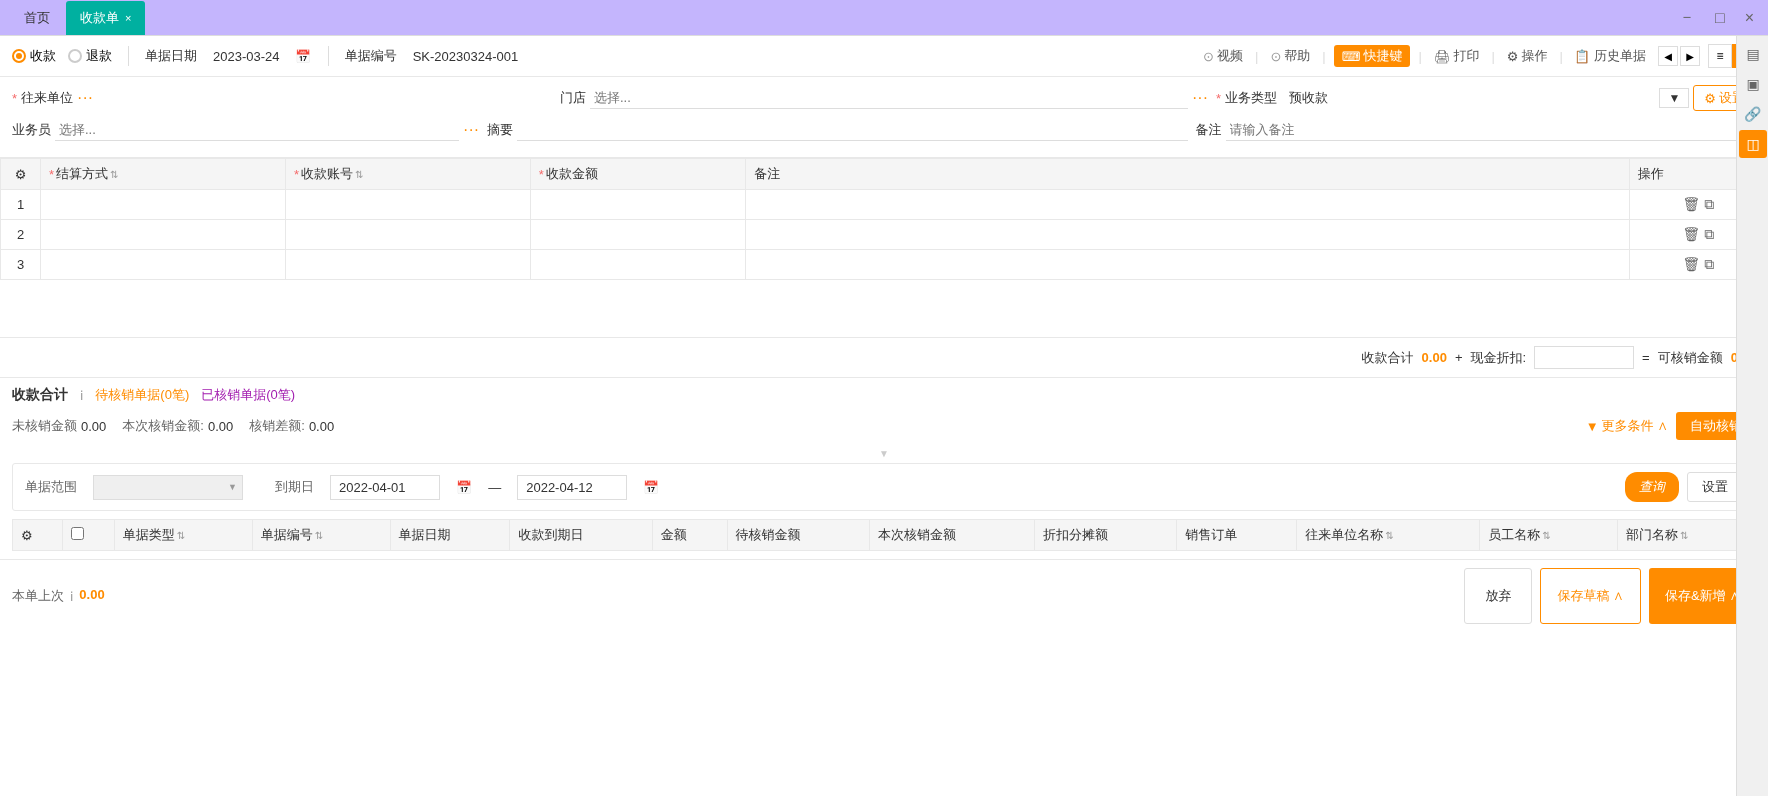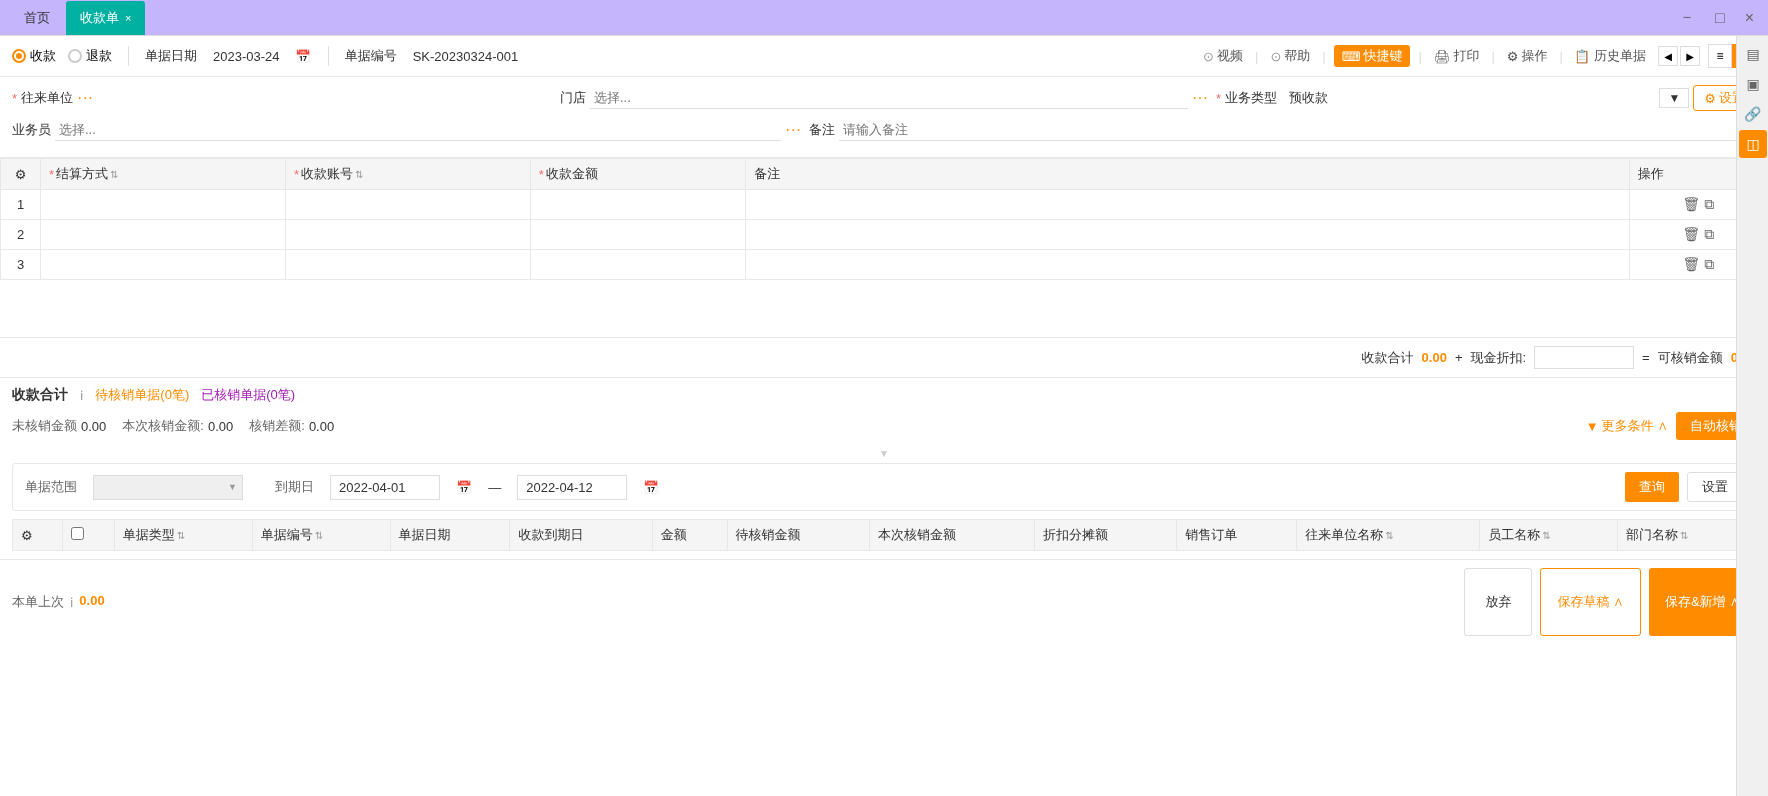--- a/index.html
+++ b/index.html
@@ -87,36 +87,36 @@
     .stat-value { color: #333; }
     .verify-stats-right { margin-left: auto; display: flex; gap: 8px; align-items: center; }
     .filter-btn { color: #ff8c00; cursor: pointer; font-size: 12px; display: flex; align-items: center; gap: 3px; }
     .auto-btn { background: #ff8c00; color: #fff; border: none; padding: 5px 14px; cursor: pointer; border-radius: 3px; font-size: 13px; }
     .query-section { display: flex; align-items: center; gap: 12px; padding: 8px 0; border: 1px solid #e8e8e8; border-radius: 3px; margin-bottom: 8px; padding: 8px 12px; }
     .query-field { display: flex; align-items: center; gap: 16px; }
     .date-input { border: 1px solid #ddd; padding: 4px 8px; color: #333; font-size: 13px; width: 110px; }
     .date-icon { color: #999; cursor: pointer; }
     .date-sep { color: #333; }
     .query-right { margin-left: auto; display: flex; gap: 8px; }
-    .query-btn { background: #ff8c00; color: #fff; border: none; padding: 5px 14px; cursor: pointer; border-radius: 2px; }
+    .query-btn { background: #ff8c00; color: #fff; border: none; padding: 5px 14px; cursor: pointer; border-radius: 12px; font-style: italic; }
     .setting-btn2 { background: #fff; color: #333; border: 1px solid #ddd; padding: 5px 14px; cursor: pointer; border-radius: 3px; }
     .select-input { border: 1px solid #ddd; padding: 4px 8px; color: #333; font-size: 13px; min-width: 150px; appearance: none; padding-right: 20px; position: relative; }
     .select-wrapper { position: relative; display: inline-flex; align-items: center; }
     .select-wrapper::after { content: '▼'; position: absolute; right: 6px; font-size: 9px; color: #999; pointer-events: none; }
 
     
     .bottom-table { width: 100%; border-collapse: collapse; }
     .bottom-table th { background: #f5f5f5; border: 1px solid #e8e8e8; padding: 6px 8px; text-align: left; font-weight: normal; color: #333; white-space: nowrap; font-size: 12px; }
 
     
     .bottom-bar { display: flex; align-items: center; padding: 8px 12px; border-top: 1px solid #e8e8e8; background: #fff; }
     .bottom-left { display: flex; align-items: flex-start; gap: 6px; }
     .bottom-right { margin-left: auto; display: flex; gap: 8px; }
     .btn-abandon { background: #fff; border: 1px solid #ddd; color: #333; padding: 6px 20px; cursor: pointer; border-radius: 3px; }
-    .btn-draft { background: #fff; border: 1px solid #ff8c00; color: #ff8c00; padding: 24px 16px; cursor: pointer; border-radius: 3px; display: flex; align-items: center; gap: 4px; }
+    .btn-draft { background: #fff; border: 1px solid #ff8c00; color: #ff8c00; padding: 18px 16px; cursor: pointer; border-radius: 3px; display: flex; align-items: center; gap: 4px; }
     .btn-save { background: #ff8c00; border: none; color: #fff; padding: 6px 16px; cursor: pointer; border-radius: 3px; display: flex; align-items: center; gap: 4px; }
 
     
     .right-sidebar { position: fixed; right: 0; top: 36px; width: 32px; display: flex; flex-direction: column; gap: 2px; background: #f0f0f0; border-left: 1px solid #ddd; height: calc(796px - 36px); padding: 4px 2px; }
     .sidebar-icon { width: 28px; height: 28px; display: flex; align-items: center; justify-content: center; cursor: pointer; border-radius: 3px; font-size: 14px; color: #666; }
     .sidebar-icon.active { background: #ff8c00; color: #fff; }
 
     .checkbox-cell { text-align: center; }
     input[type=checkbox] { width: 13px; height: 13px; cursor: pointer; }
   </style>
@@ -219,20 +219,24 @@
           <span>设置</span>
         </button>
       </div>
     </div>
     <div class="form-row">
       <div class="form-field">
         <span class="field-label">业务员</span>
         <input class="field-input" type="text" placeholder="选择..." style="">
         <span class="more-btn">···</span>
       </div>
+      <div class="form-field" style="flex:1.5;">
+        <span class="field-label">摘要</span>
+        <input class="field-input" type="text" style="">
+      </div>
       <div class="form-field" style="flex:1.2;">
         <span class="field-label">备注</span>
         <input class="field-input" type="text" placeholder="请输入备注" style="">
       </div>
     </div>
   </div>
 
   <div class="table-area" style="max-height:180px;">
     <table class="data-table">
       <thead>

